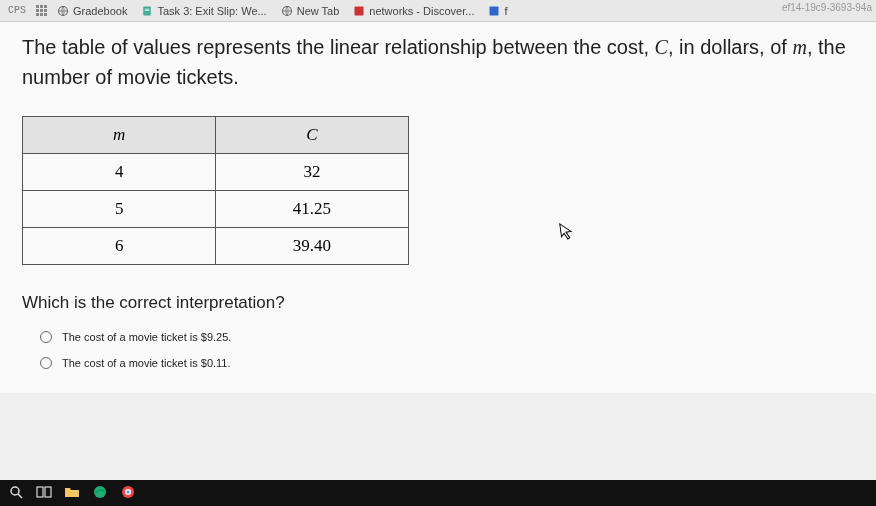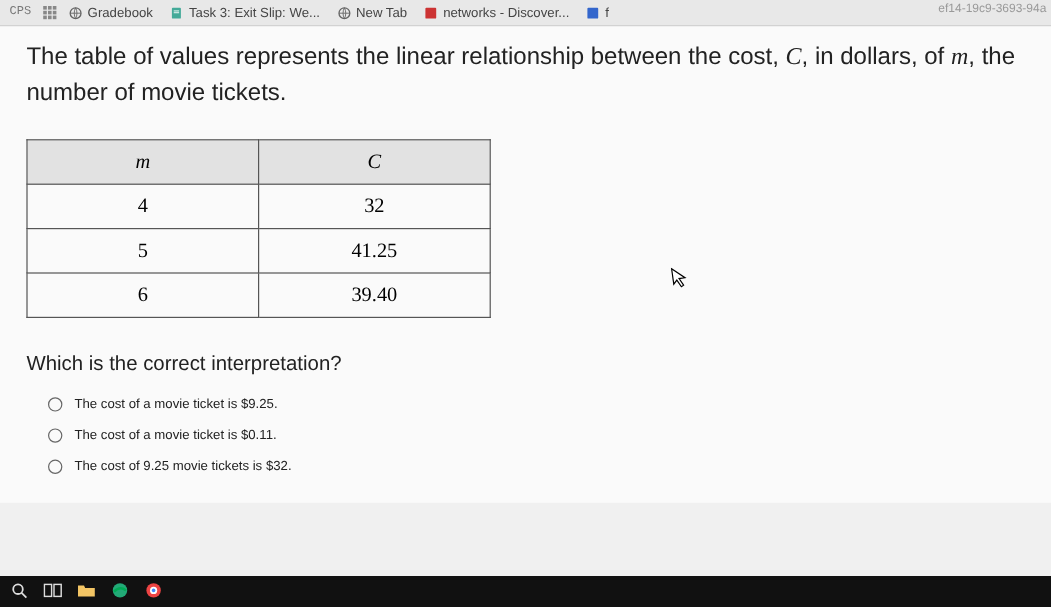--- a/index.html
+++ b/index.html
@@ -237,24 +237,20 @@
 
   <div class="options">
     <div class="option-row">
       <span class="radio"></span>
       <span>The cost of a movie ticket is $9.25.</span>
     </div>
     <div class="option-row">
       <span class="radio"></span>
       <span>The cost of a movie ticket is $0.11.</span>
     </div>
-    <div class="option-row">
-      <span class="radio"></span>
-      <span>The cost of 9.25 movie tickets is $32.</span>
-    </div>
   </div>
 </div>
 
 <div class="cursor">
   <svg width="14" height="18" viewBox="0 0 14 18">
       <path d="M1 1 L1 14 L4 11 L7 17 L9 16 L6 10 L11 10 Z" fill="#fff" stroke="#000" stroke-width="1"></path>
     </svg>
 </div>
 
 <div class="taskbar">

